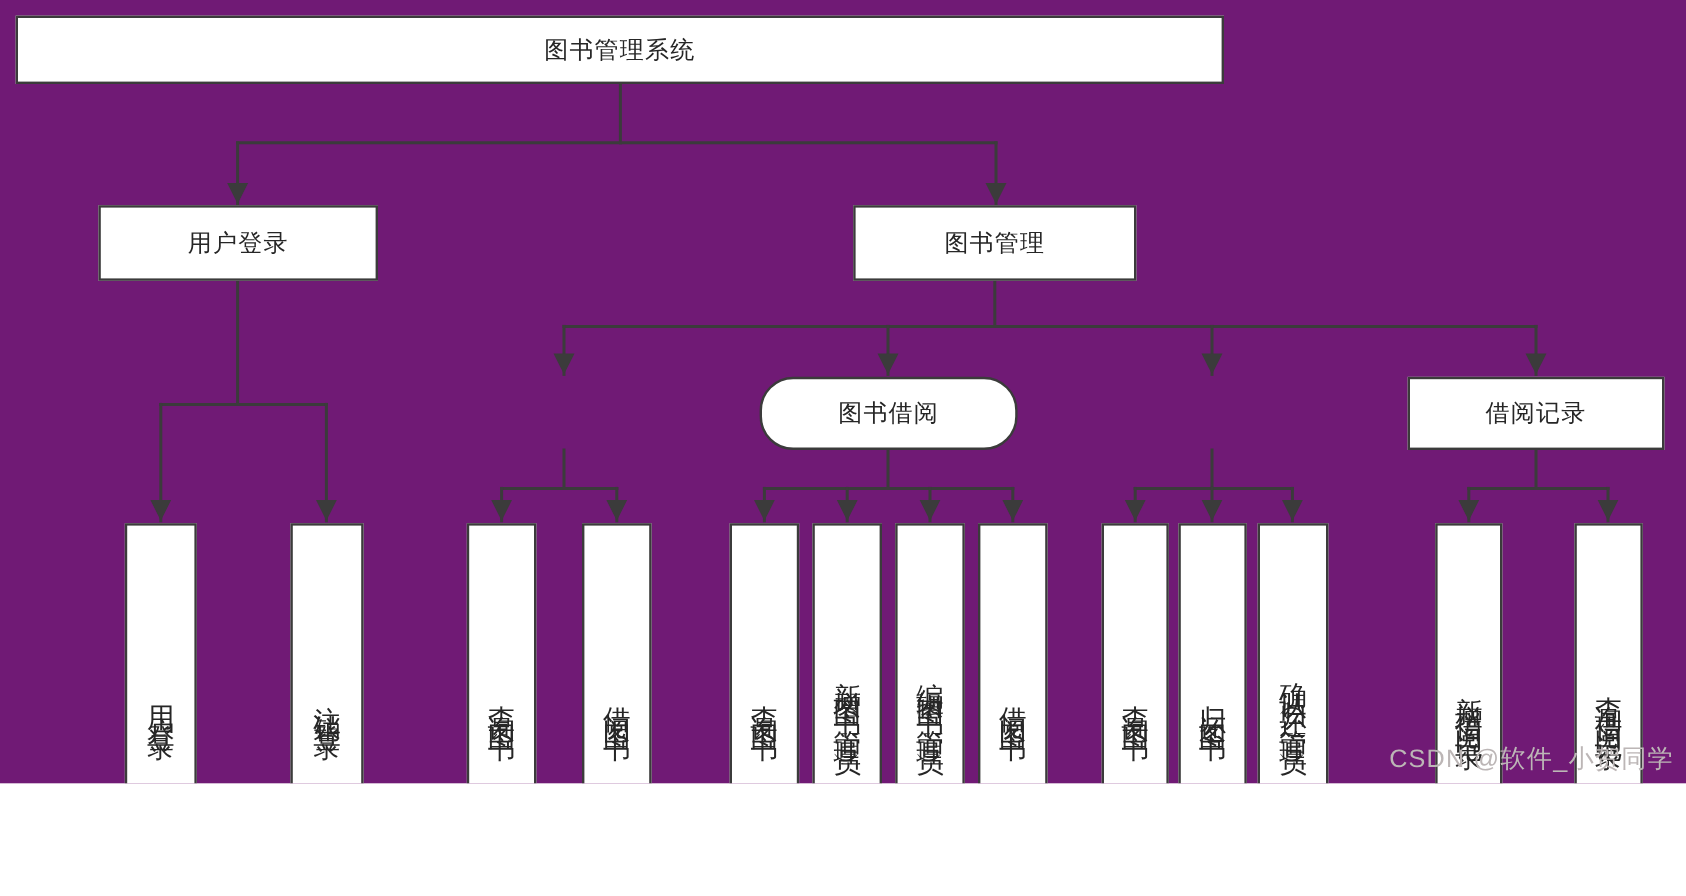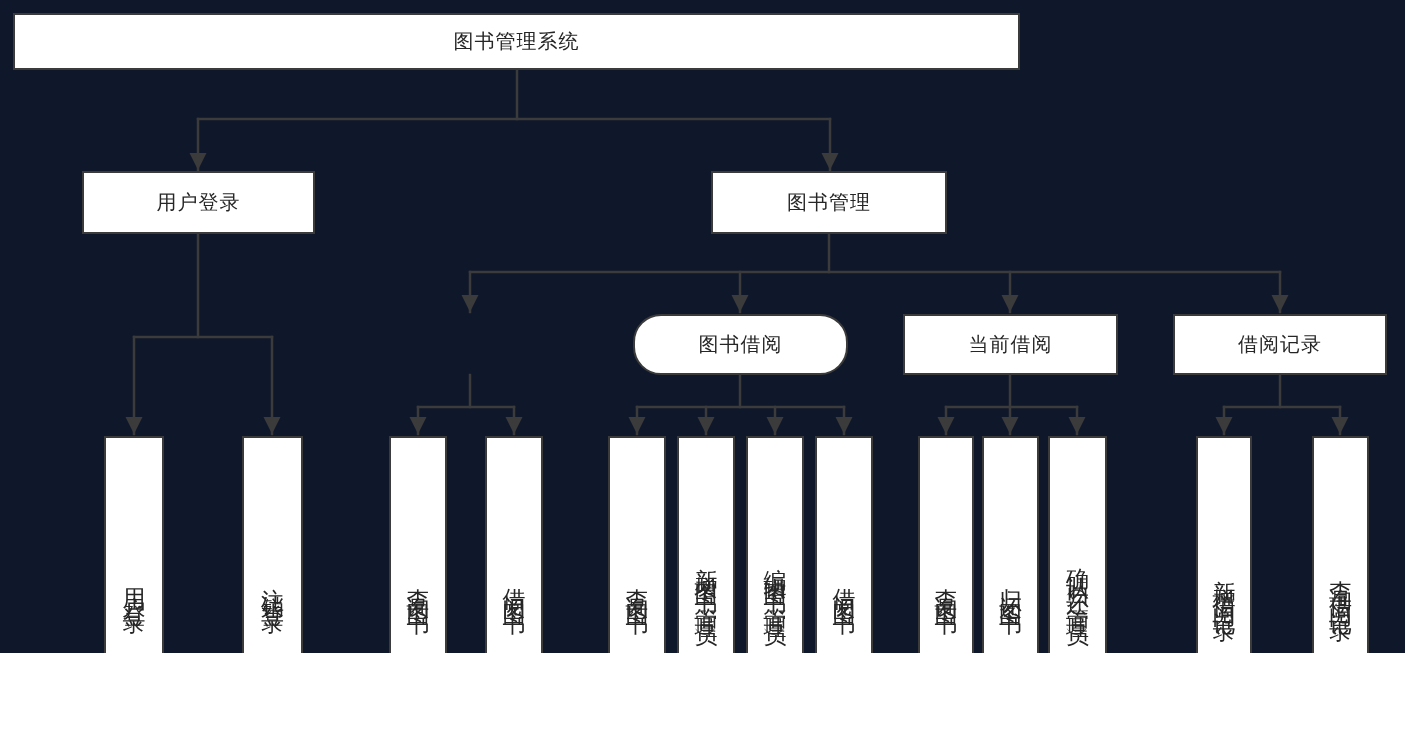--- a/index.html
+++ b/index.html
@@ -1,21 +1,21 @@
 <!DOCTYPE html>
 <html><head>
 <meta charset="utf-8">
 <style>
   html, body { margin: 0; padding: 0; background: #ffffff; }
   body { font-family: "Liberation Sans", "DejaVu Sans", sans-serif; }
   #stage {
     position: relative;
     width: 1405px;
     height: 653px;
-    background: #0f172a;
+    background: #701a75;
     overflow: hidden;
   }
   #wires { position: absolute; left: 0; top: 0; }
   .box {
     position: absolute;
     box-sizing: border-box;
     border: 2.5px solid #3b3b3b;
     background: #ffffff;
     display: flex;
     align-items: center;
@@ -116,23 +116,20 @@
   <div class="box" style="left:82px; top:171px; width:233px; height:63px;">
     <span>用户登录</span>
   </div>
   <div class="box" style="left:711px; top:171px; width:236px; height:63px;align-items:center;">
     <span>图书管理</span>
   </div>
 
   <div class="box" style="left:633px; top:314px; width:215px; height:61px;border-radius:28px;">
     <span>图书借阅</span>
   </div>
-  <div class="box" style="left:903px; top:314px; width:215px; height:61px;">
-    <span>当前借阅</span>
-  </div>
   <div class="box" style="left:1173px; top:314px; width:214px; height:61px;">
     <span>借阅记录</span>
   </div>
 
   <div class="vbox" style="left:104px; width:60px;">
     <span class="vtext">用户登录</span>
   </div>
   <div class="vbox" style="left:242px; width:61px;">
     <span class="vtext">注销登录</span>
   </div>
@@ -167,14 +164,15 @@
     <span class="vtext">确认归还（管理员）</span>
   </div>
 
   <div class="vbox" style="left:1196px; width:56px;">
     <span class="vtext">新增借阅记录</span>
   </div>
   <div class="vbox" style="left:1312px; width:57px;">
     <span class="vtext">查询借阅记录</span>
   </div>
 
+  <div class="watermark">CSDN @软件_小贺同学</div>
 
 </div>
 
 </body></html>

